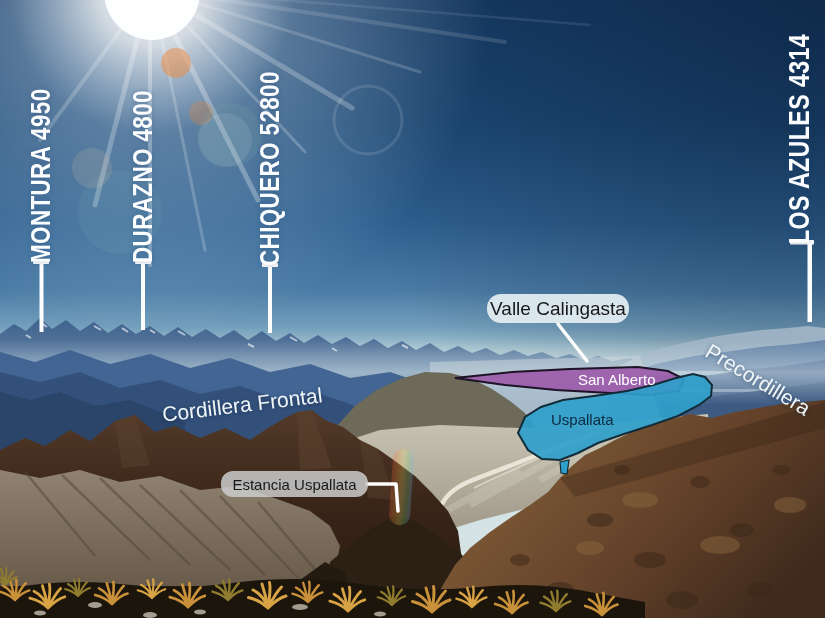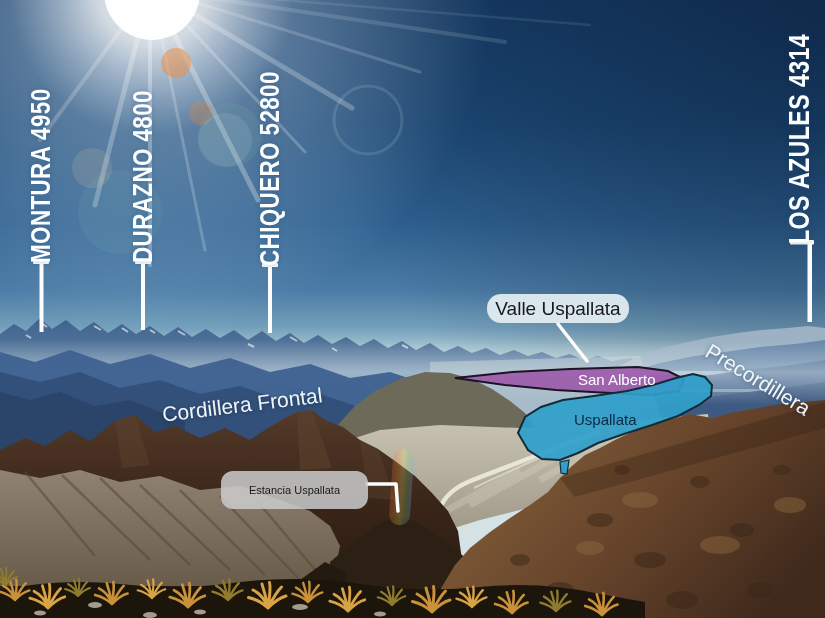--- a/index.html
+++ b/index.html
@@ -34,28 +34,28 @@
   .callout{
     position:absolute;display:flex;align-items:center;justify-content:center;
     color:#17191a;line-height:1;
   }
   .callout.valle{
     left:487px;top:294px;width:142px;height:29px;
     font-size:19px;border-radius:14px;
     background:rgba(228,238,242,.93);
   }
   .callout.estancia{
-    left:221px;top:471px;width:147px;height:38px;
-    font-size:11px;border-radius:12px;
+    left:221px;top:471px;width:147px;height:26px;
+    font-size:15px;border-radius:12px;
     background:rgba(203,205,205,.85);
   }
   
   .area-label{position:absolute;white-space:nowrap;font-size:15px;line-height:1;}
   .area-label.sanalberto{left:578px;top:372px;color:#ffffff;text-align:center;}
-  .area-label.uspallata{left:551px;top:412px;color:#0d2940;margin-left:23px;}
+  .area-label.uspallata{left:551px;top:412px;color:#0d2940;}
 </style>
 </head>
 <body>
 
 <div id="stage">
 
   <svg class="scene" width="825" height="618" viewBox="0 0 825 618">
     <defs>
       <linearGradient id="skyGrad" x1="0" y1="0" x2="0" y2="1">
         <stop offset="0" stop-color="#163c66"></stop>
@@ -277,21 +277,21 @@
 
   <div class="peak-label montura">MONTURA 4950</div>
   <div class="peak-label durazno">DURAZNO 4800</div>
   <div class="peak-label chiquero">CHIQUERO 52800</div>
   <div class="peak-label losazules">LOS AZULES 4314</div>
 
   <div class="range-label cordillera">Cordillera Frontal</div>
   <div class="range-label precordillera">Precordillera</div>
 
   <div class="callout valle">
-    <span>Valle Uspallata</span>
+    <span>Valle Calingasta</span>
   </div>
   <div class="callout estancia">
     <span>Estancia Uspallata</span>
   </div>
 
   <div class="area-label sanalberto">San Alberto</div>
   <div class="area-label uspallata">Uspallata</div>
 </div>
 
 </body></html>

